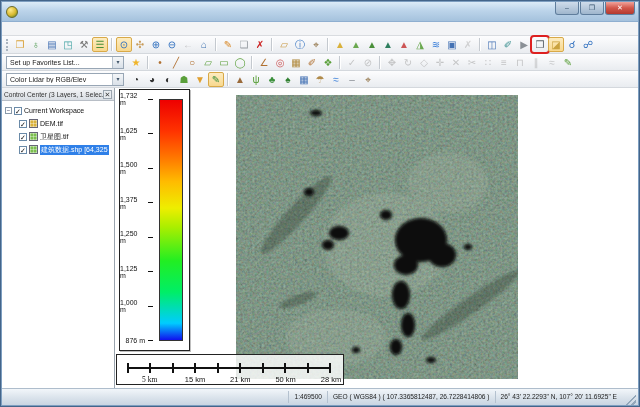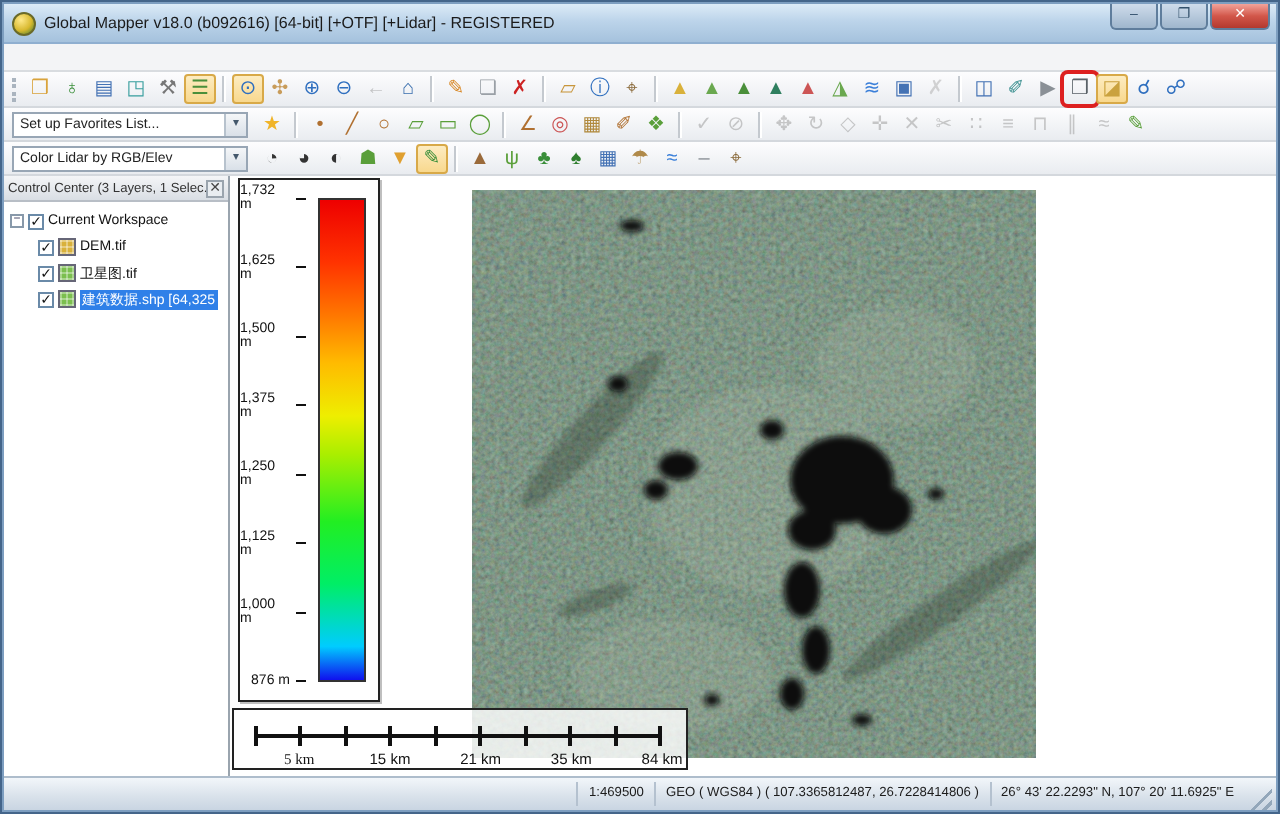--- a/index.html
+++ b/index.html
@@ -102,21 +102,20 @@
           background:repeating-linear-gradient(135deg,#93a7ba 0 1.5px,transparent 1.5px 4px);
           clip-path:polygon(100% 0,100% 100%,0 100%); }
 </style>
 </head>
 <body>
 
 <div class="window">
 
   <div class="titlebar">
     <span class="app-icon"></span>
-    <span class="title-text">Global Mapper v18.0 (b092616) [64-bit] [+OTF] [+Lidar] - REGISTERED</span>
     <span class="win-controls">
       <span class="win-btn">–</span>
       <span class="win-btn">❐</span>
       <span class="win-btn close">✕</span>
     </span>
   </div>
 
   <div class="menubar">
     <span class="menu-item"></span>
       <span class="menu-item"></span>
@@ -381,22 +380,22 @@
               <div class="sb-tick"></div>
               <div class="sb-tick"></div>
               <div class="sb-tick"></div>
               <div class="sb-tick"></div>
               <div class="sb-tick"></div>
             </div>
           <div class="sb-labels">
             <span class="sb-label">5 km</span>
               <span class="sb-label">15 km</span>
               <span class="sb-label">21 km</span>
-              <span class="sb-label">35 km</span>
-              <span class="sb-label">84 km</span>
+              <span class="sb-label">50 km</span>
+              <span class="sb-label">28 km</span>
           </div>
         </div>
       </div>
 
     </div>
   </div>
 
   <div class="statusbar">
     <span class="status-cell">1:469500</span>
     <span class="status-cell">GEO ( WGS84 ) ( 107.3365812487, 26.7228414806 )</span>

